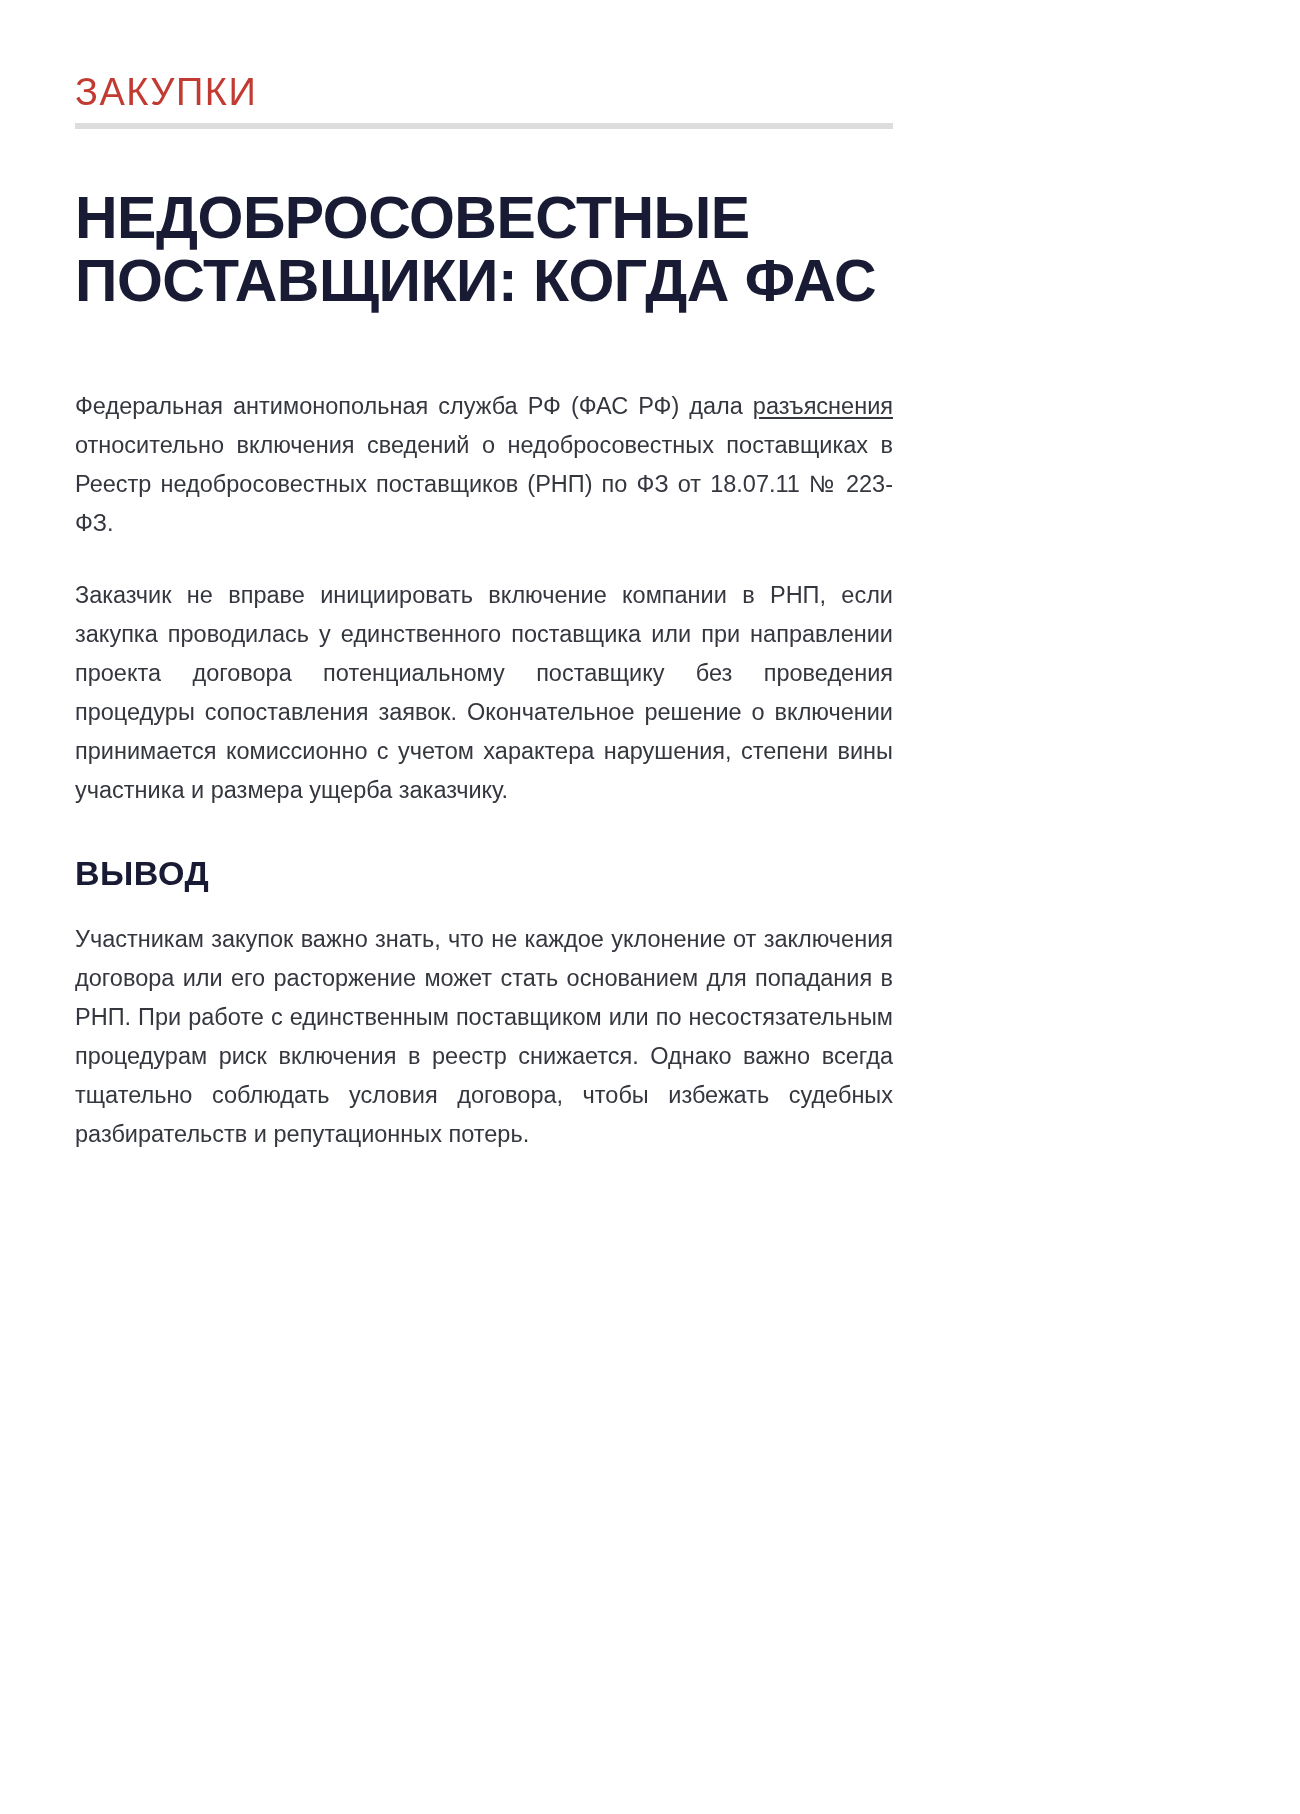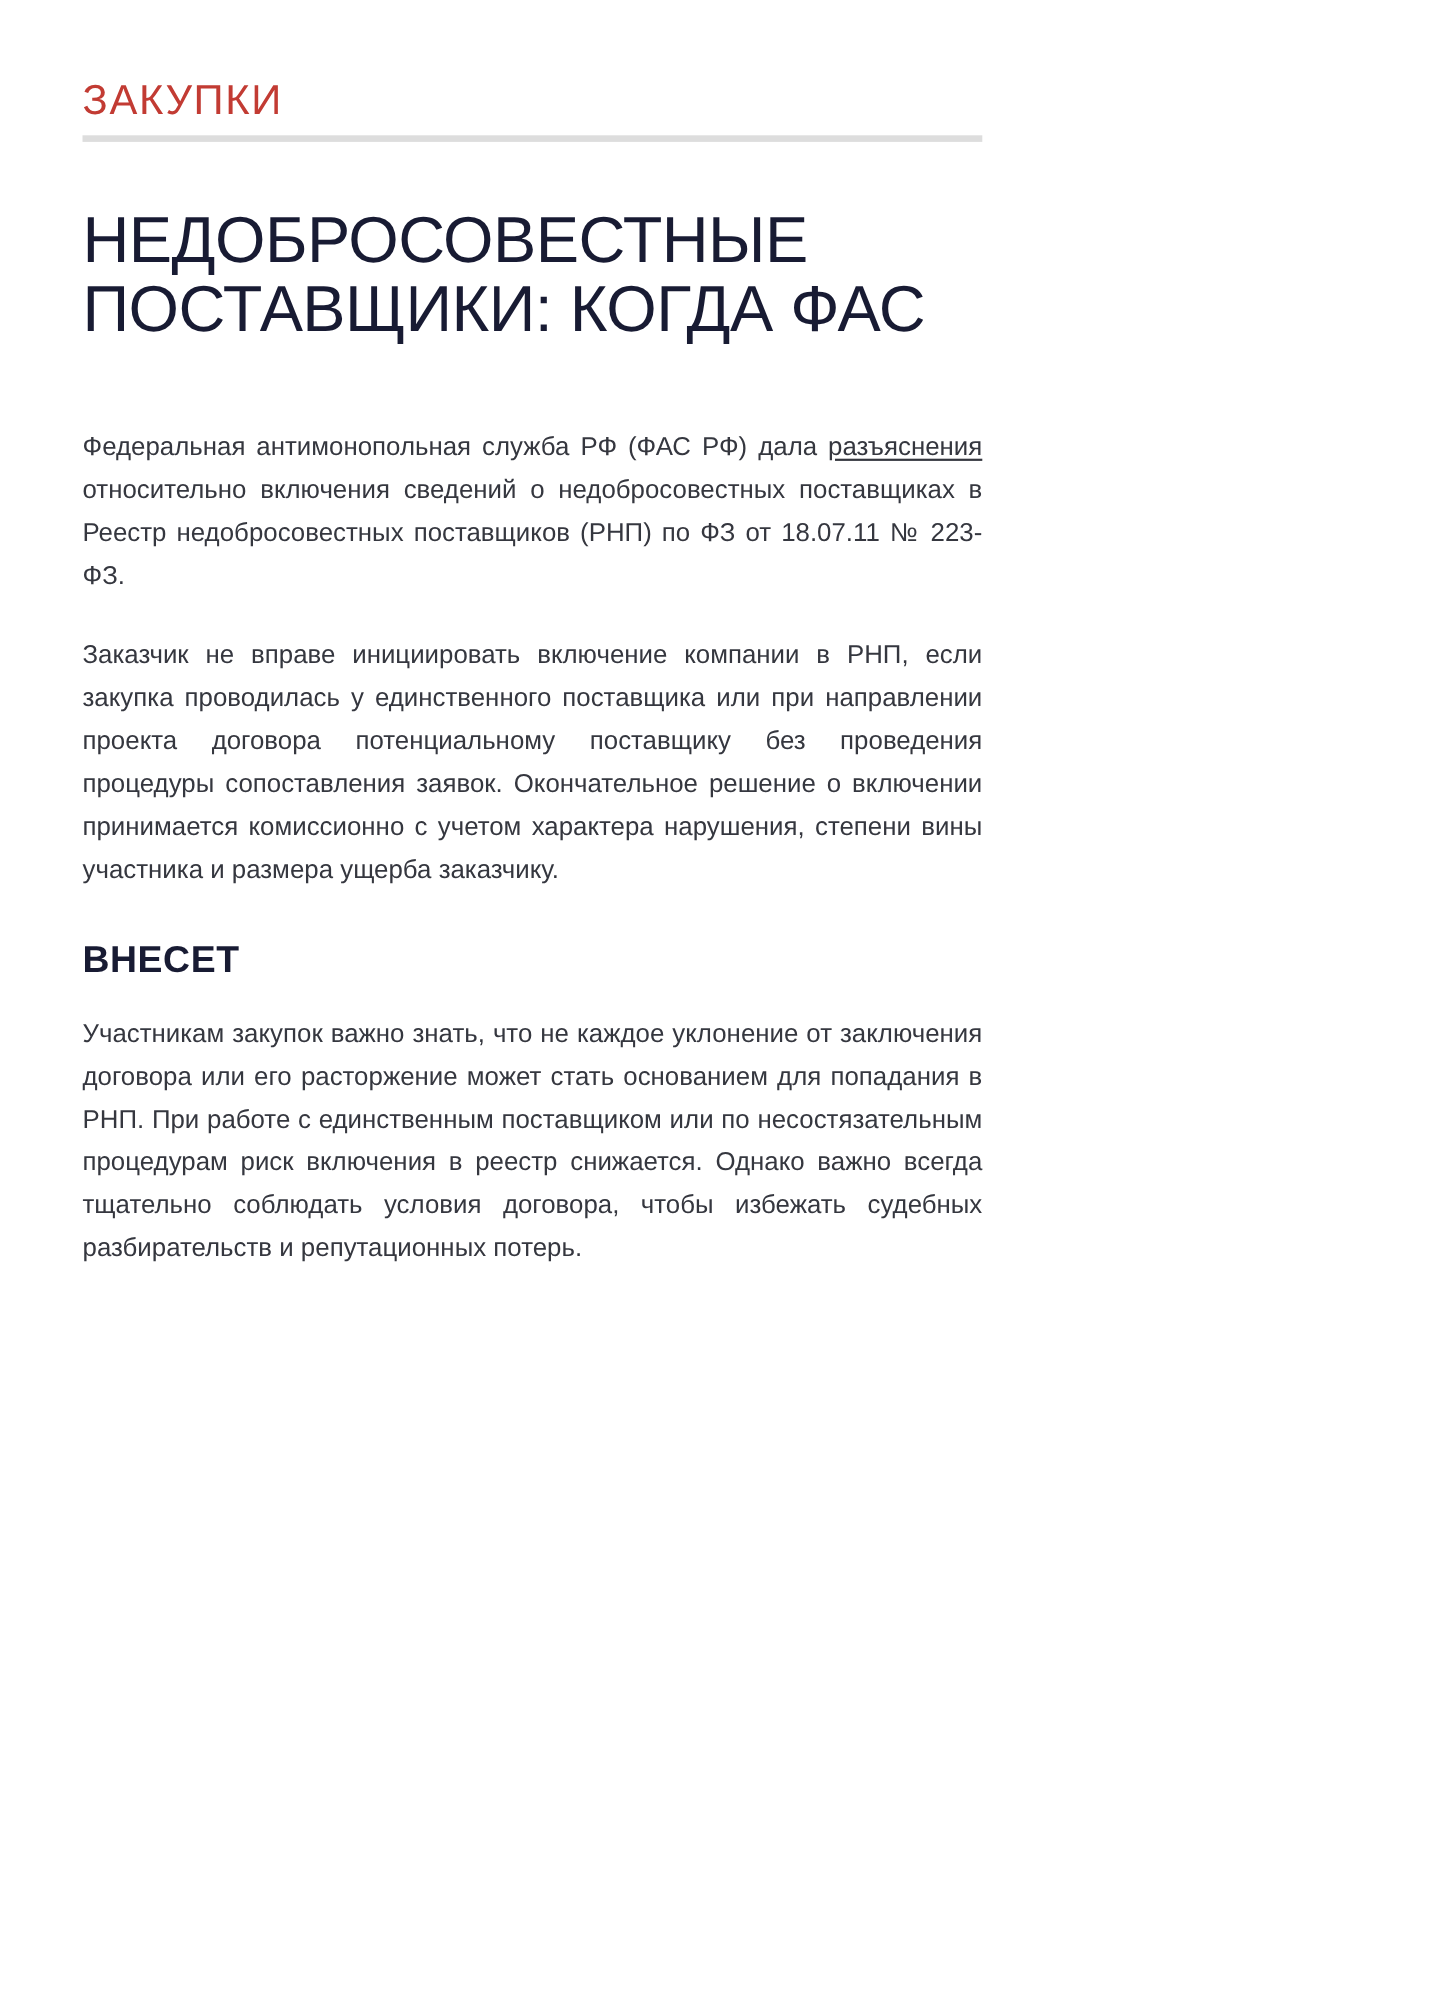--- a/index.html
+++ b/index.html
@@ -28,21 +28,21 @@
   }
   .divider {
     height: 6px;
     background: #DDDDDD;
     margin-top: 9px;
   }
   h1.title {
     margin: 58px 0 0 0;
     font-size: 59px;
     line-height: 63px;
-    font-weight: 400;
+    font-weight: 700;
     letter-spacing: -0.5px;
     color: #181B33;
   }
   h1.title span { display: block; }
   .body-copy {
     margin-top: 74px;
   }
   .body-copy p {
     margin: 0 0 33px 0;
     font-size: 23.5px;
@@ -82,19 +82,19 @@
 
   <div class="body-copy">
 
     <p>
       <span>Федеральная антимонопольная служба РФ (ФАС РФ) дала </span><a class="inline-link">разъяснения</a><span> относительно включения сведений о недобросовестных поставщиках в Реестр недобросовестных поставщиков (РНП) по ФЗ от 18.07.11 № 223-ФЗ.</span>
     </p>
 
 
     <p>Заказчик не вправе инициировать включение компании в РНП, если закупка проводилась у единственного поставщика или при направлении проекта договора потенциальному поставщику без проведения процедуры сопоставления заявок. Окончательное решение о включении принимается комиссионно с учетом характера нарушения, степени вины участника и размера ущерба заказчику.</p>
 
-    <h2 class="conclusion-heading">ВНЕСЕТ</h2>
+    <h2 class="conclusion-heading">ВЫВОД</h2>
 
     <p>Участникам закупок важно знать, что не каждое уклонение от заключения договора или его расторжение может стать основанием для попадания в РНП. При работе с единственным поставщиком или по несостязательным процедурам риск включения в реестр снижается. Однако важно всегда тщательно соблюдать условия договора, чтобы избежать судебных разбирательств и репутационных потерь.</p>
 
   </div>
 
 </div>
 
 </body></html>

